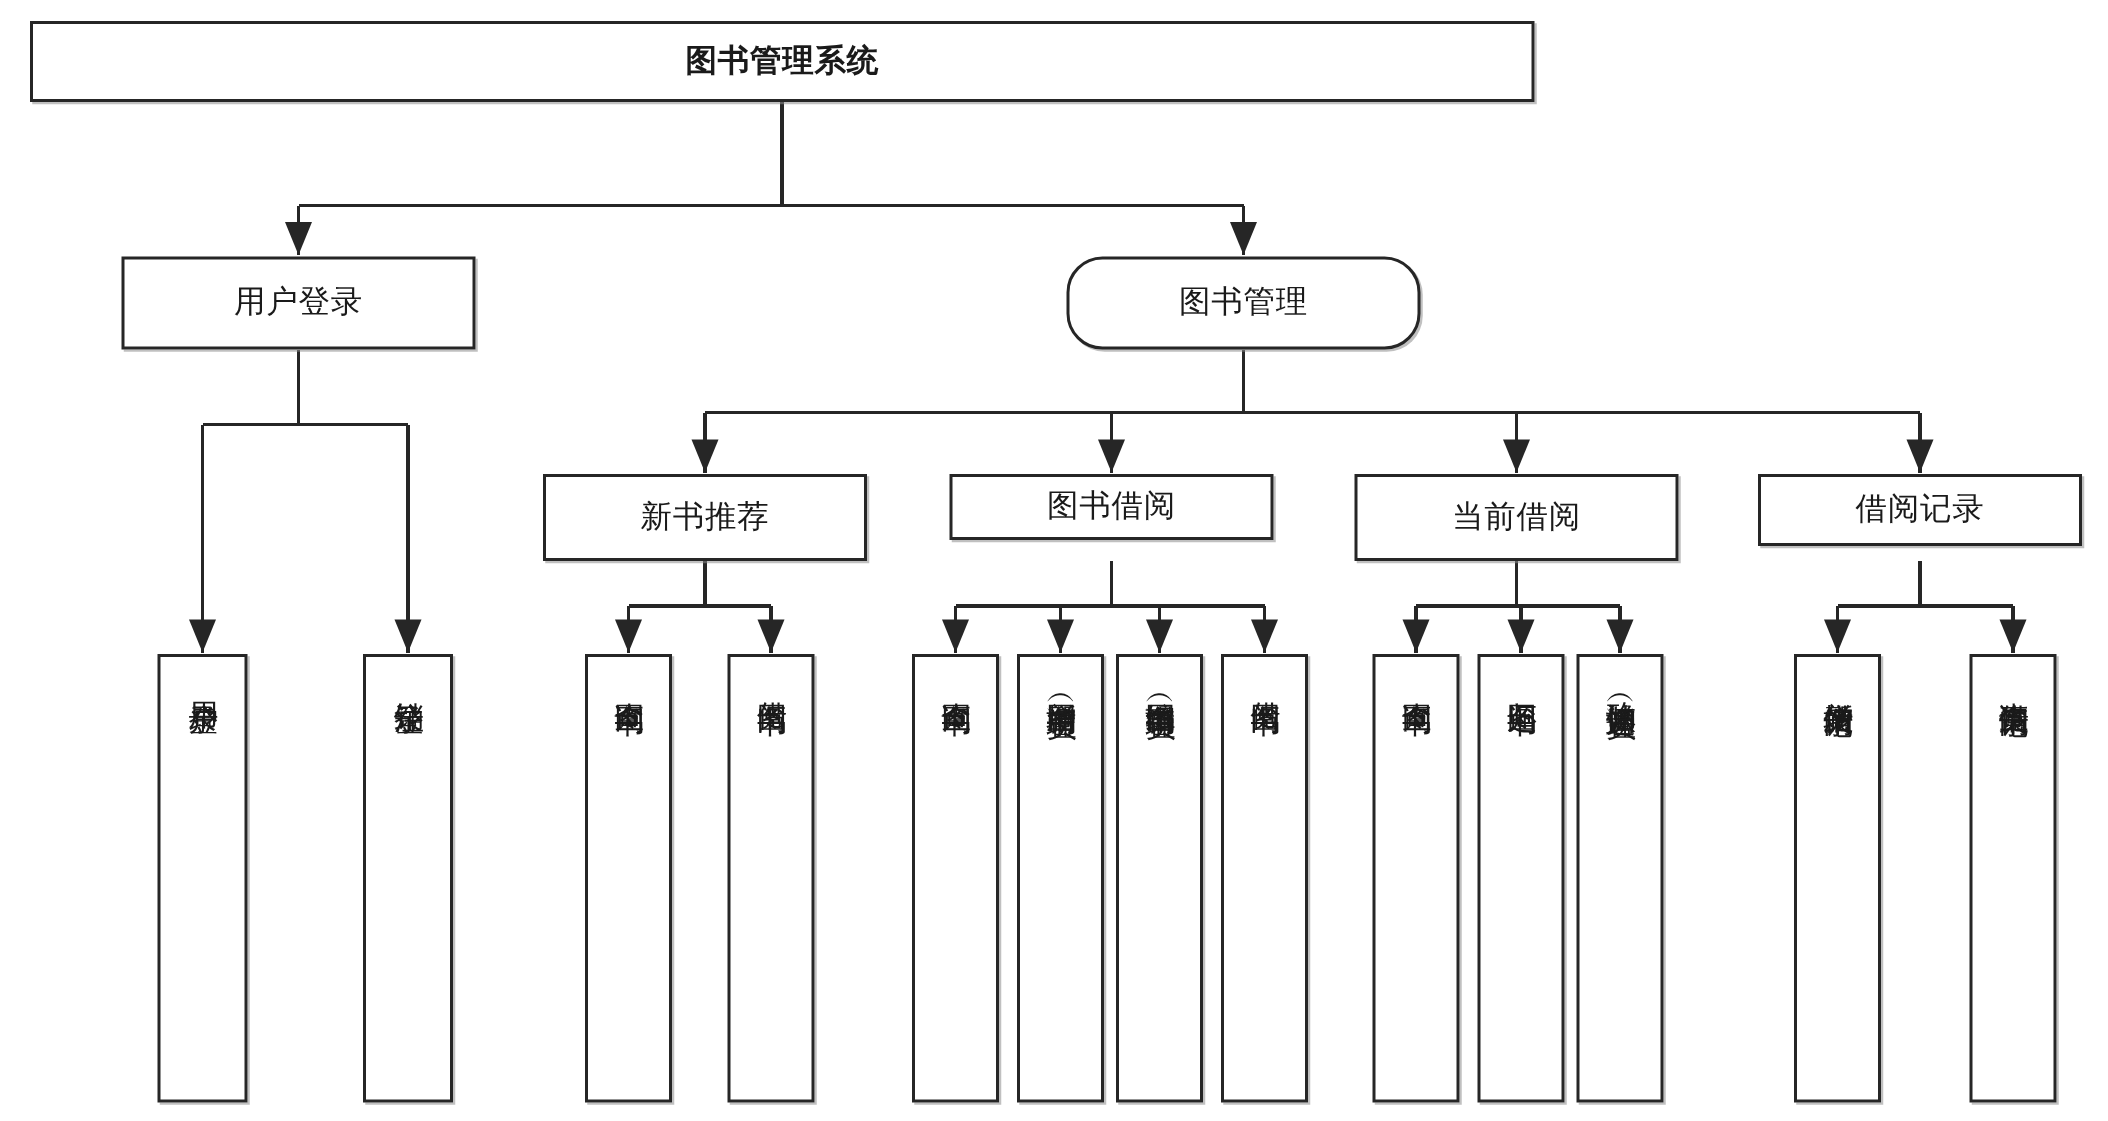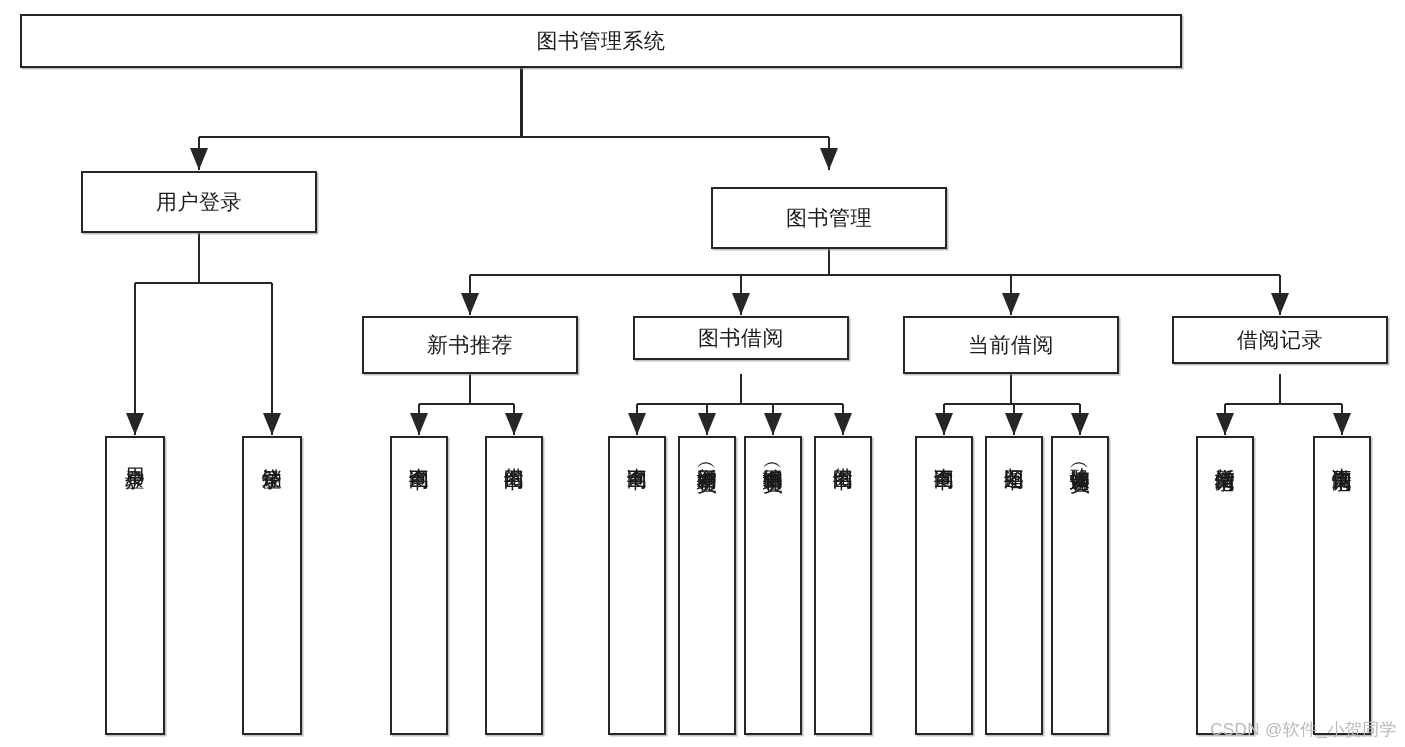--- a/index.html
+++ b/index.html
@@ -122,27 +122,27 @@
         <path d="M 1071 413 L 1089 413 L 1080 435 Z" fill="#262626"></path>
         <line x1="1280" y1="374" x2="1280" y2="404" stroke="#262626" stroke-width="2.4" shape-rendering="crispEdges"></line>
         <line x1="1225" y1="404" x2="1342" y2="404" stroke="#262626" stroke-width="2.4" shape-rendering="crispEdges"></line>
         <line x1="1225" y1="404" x2="1225" y2="435" stroke="#262626" stroke-width="2.4" shape-rendering="crispEdges"></line>
         <path d="M 1216 413 L 1234 413 L 1225 435 Z" fill="#262626"></path>
         <line x1="1342" y1="404" x2="1342" y2="435" stroke="#262626" stroke-width="2.4" shape-rendering="crispEdges"></line>
         <path d="M 1333 413 L 1351 413 L 1342 435 Z" fill="#262626"></path>
       </g>
   </svg>
   <div id="node-layer">
-      <div class="node-box" style="left: 20px; top: 14px; width: 1162px; height: 54px;">
+      <div class="node-box" style="left: 20px; top: 14px; width: 1003px; height: 54px; font-weight: bold;">
         <span class="node-label-h">图书管理系统</span>
       </div>
       <div class="node-box" style="left: 81px; top: 171px; width: 236px; height: 62px;">
         <span class="node-label-h">用户登录</span>
       </div>
-      <div class="node-box" style="left: 711px; top: 187px; width: 236px; height: 62px;">
+      <div class="node-box" style="left: 711px; top: 171px; width: 236px; height: 62px; border-radius: 24px;">
         <span class="node-label-h">图书管理</span>
       </div>
       <div class="node-box" style="left: 362px; top: 316px; width: 216px; height: 58px; text-align: right;">
         <span class="node-label-h">新书推荐</span>
       </div>
       <div class="node-box" style="left: 633px; top: 316px; width: 216px; height: 44px;">
         <span class="node-label-h">图书借阅</span>
       </div>
       <div class="node-box" style="left: 903px; top: 316px; width: 216px; height: 58px;">
         <span class="node-label-h">当前借阅</span>
@@ -183,14 +183,13 @@
       <div class="node-box vertical" style="left: 1051px; top: 436px; width: 58px; height: 299px;">
         <span class="node-label-v">确认归还（管理员）</span>
       </div>
       <div class="node-box vertical" style="left: 1196px; top: 436px; width: 58px; height: 299px;">
         <span class="node-label-v">新增借阅记录</span>
       </div>
       <div class="node-box vertical" style="left: 1313px; top: 436px; width: 58px; height: 299px;">
         <span class="node-label-v">查询借阅记录</span>
       </div>
     </div>
-  <div class="watermark">CSDN @软件_小贺同学</div>
 </div>
 
 </body></html>

